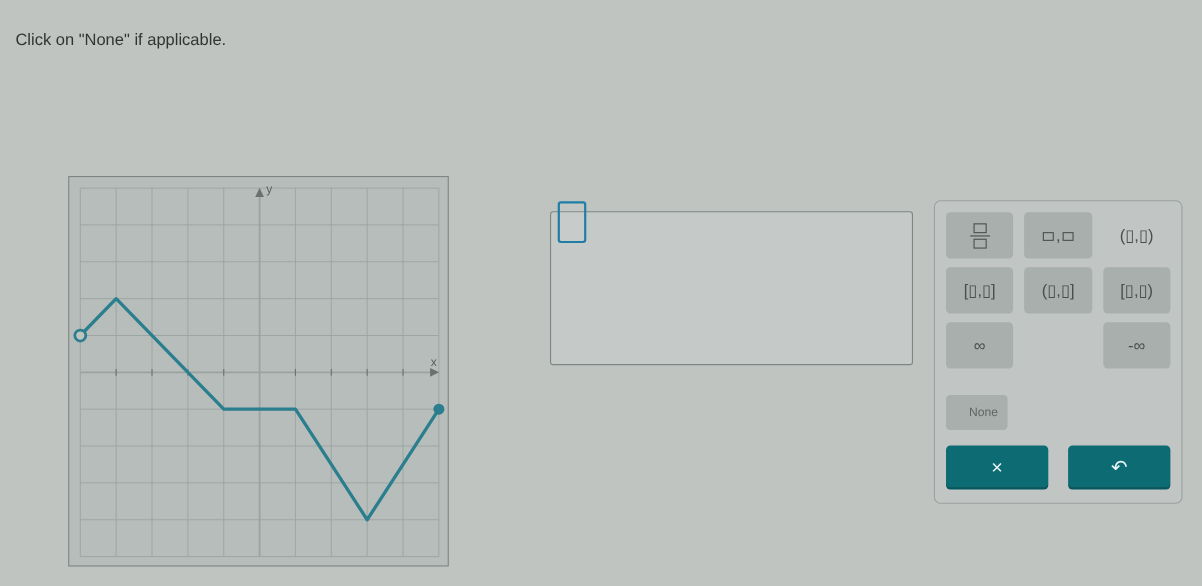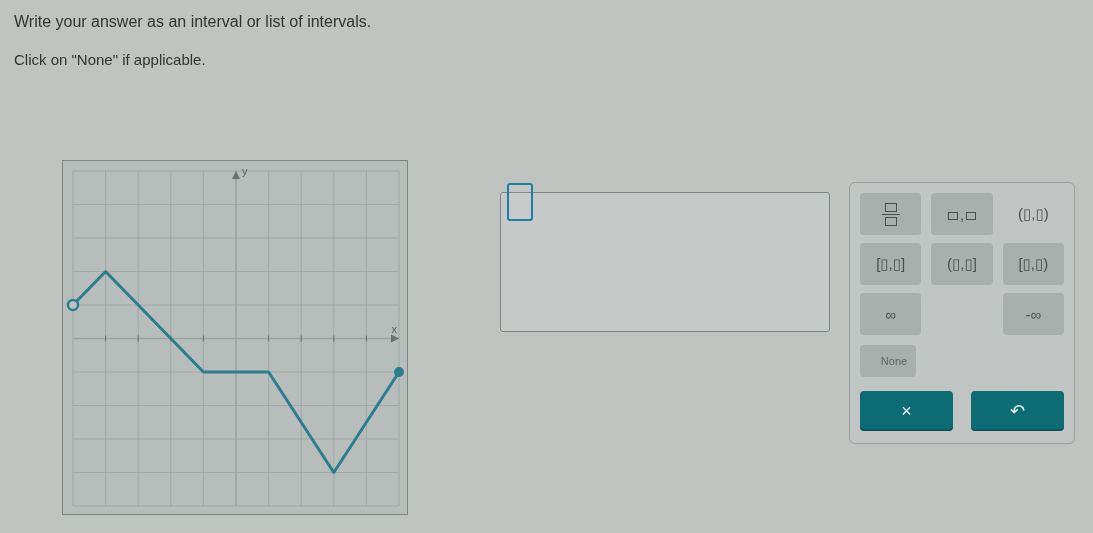--- a/index.html
+++ b/index.html
@@ -67,21 +67,21 @@
     justify-content: center;
     font-size: 15px;
     color: #4a4f4e;
     border-radius: 4px;
     cursor: pointer;
     user-select: none;
   }
   .pal-btn.btn-dark { background: #a9afad; }
   .pal-btn.btn-light { background: transparent; }
   .pal-none {
-    margin-top: 10px;
+    margin-top: 24px;
     width: 56px; height: 32px;
     background: #a9afad;
     border-radius: 4px;
     font-size: 11px;
     color: #616665;
     display: flex; align-items: center; justify-content: center;
     cursor: pointer;
     padding-left: 12px;
   }
   .pal-actions {
@@ -106,21 +106,20 @@
   .frac { display:inline-flex; flex-direction:column; align-items:center; font-size:11px; line-height:1; }
   .frac .num, .frac .den { width:12px; height:9px; border:1px solid #4a4f4e; }
   .frac .bar { width:18px; height:1px; background:#4a4f4e; margin:2px 0;}
   .listglyph span { width:10px;height:8px;border:1px solid #4a4f4e;display:inline-block;margin:0 1px;}
   .listglyph .comma { border:none;width:4px;}
 </style>
 </head>
 <body>
 
 <div class="instructions">
-  <span class="line">Write your answer as an interval or list of intervals.</span>
 </div>
 <div class="click-none">Click on "None" if applicable.</div>
 
 <div class="workarea">
 
   <div class="graph-wrap">
     <svg id="graph-svg" width="346" height="355" viewBox="0 0 346 355">
         <line x1="10" y1="10" x2="10" y2="345" stroke="#9ba3a1" stroke-width="0.8"></line>
         <line x1="42.6" y1="10" x2="42.6" y2="345" stroke="#9ba3a1" stroke-width="0.8"></line>
         <line x1="75.2" y1="10" x2="75.2" y2="345" stroke="#9ba3a1" stroke-width="0.8"></line>

